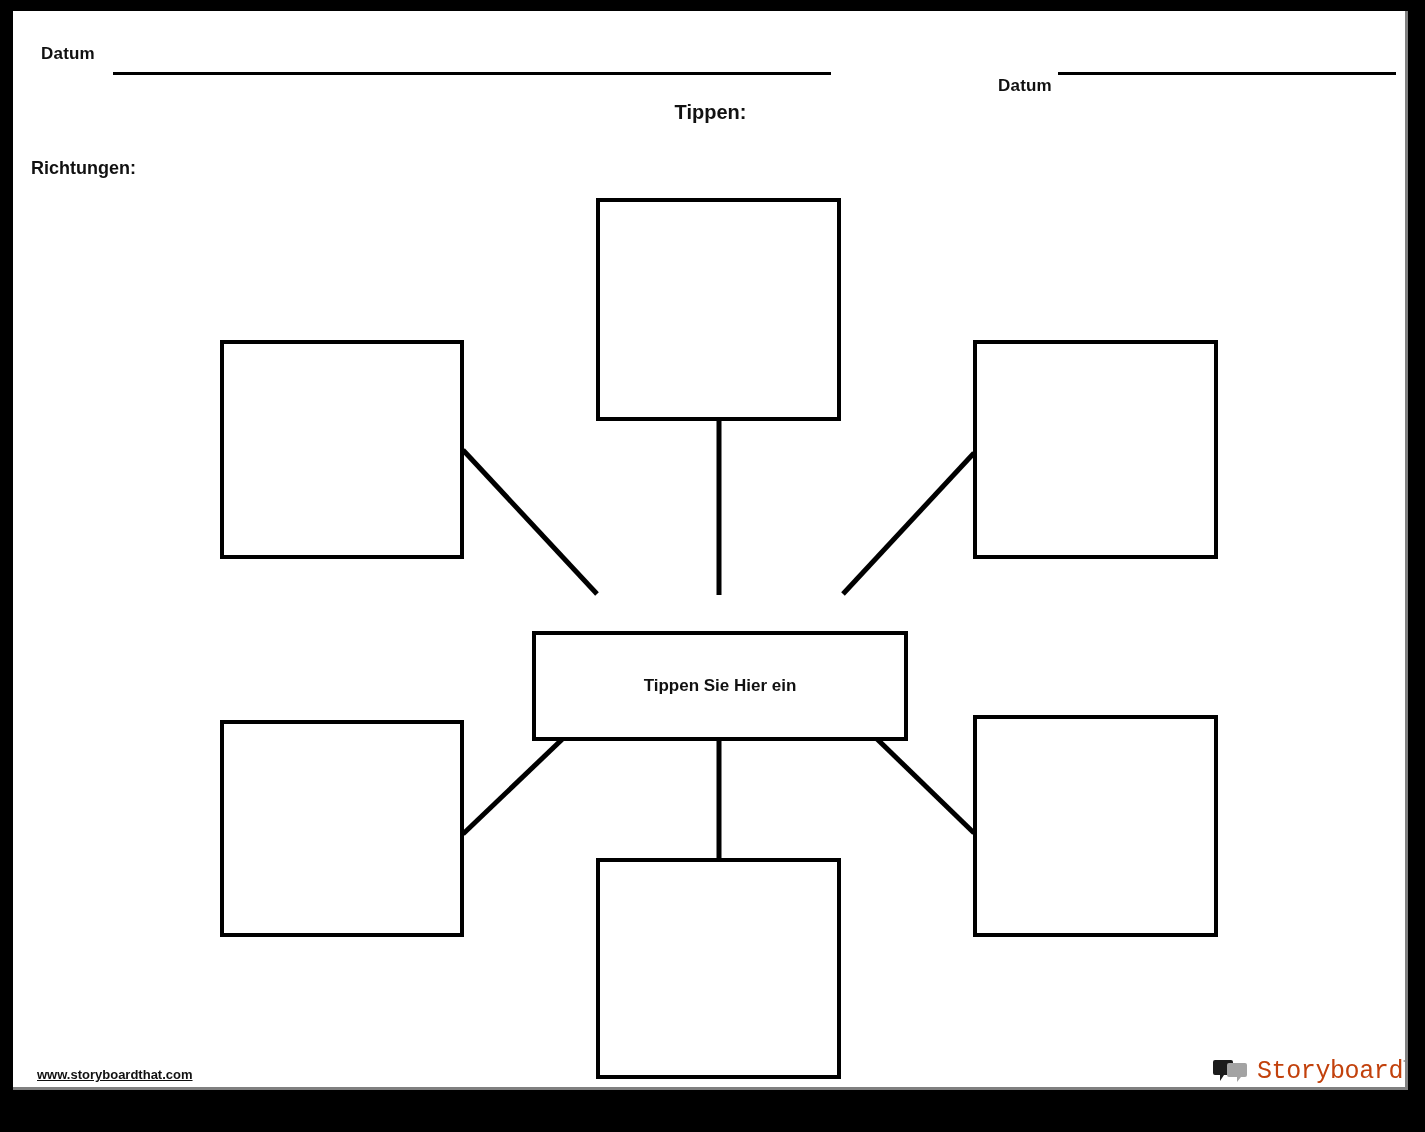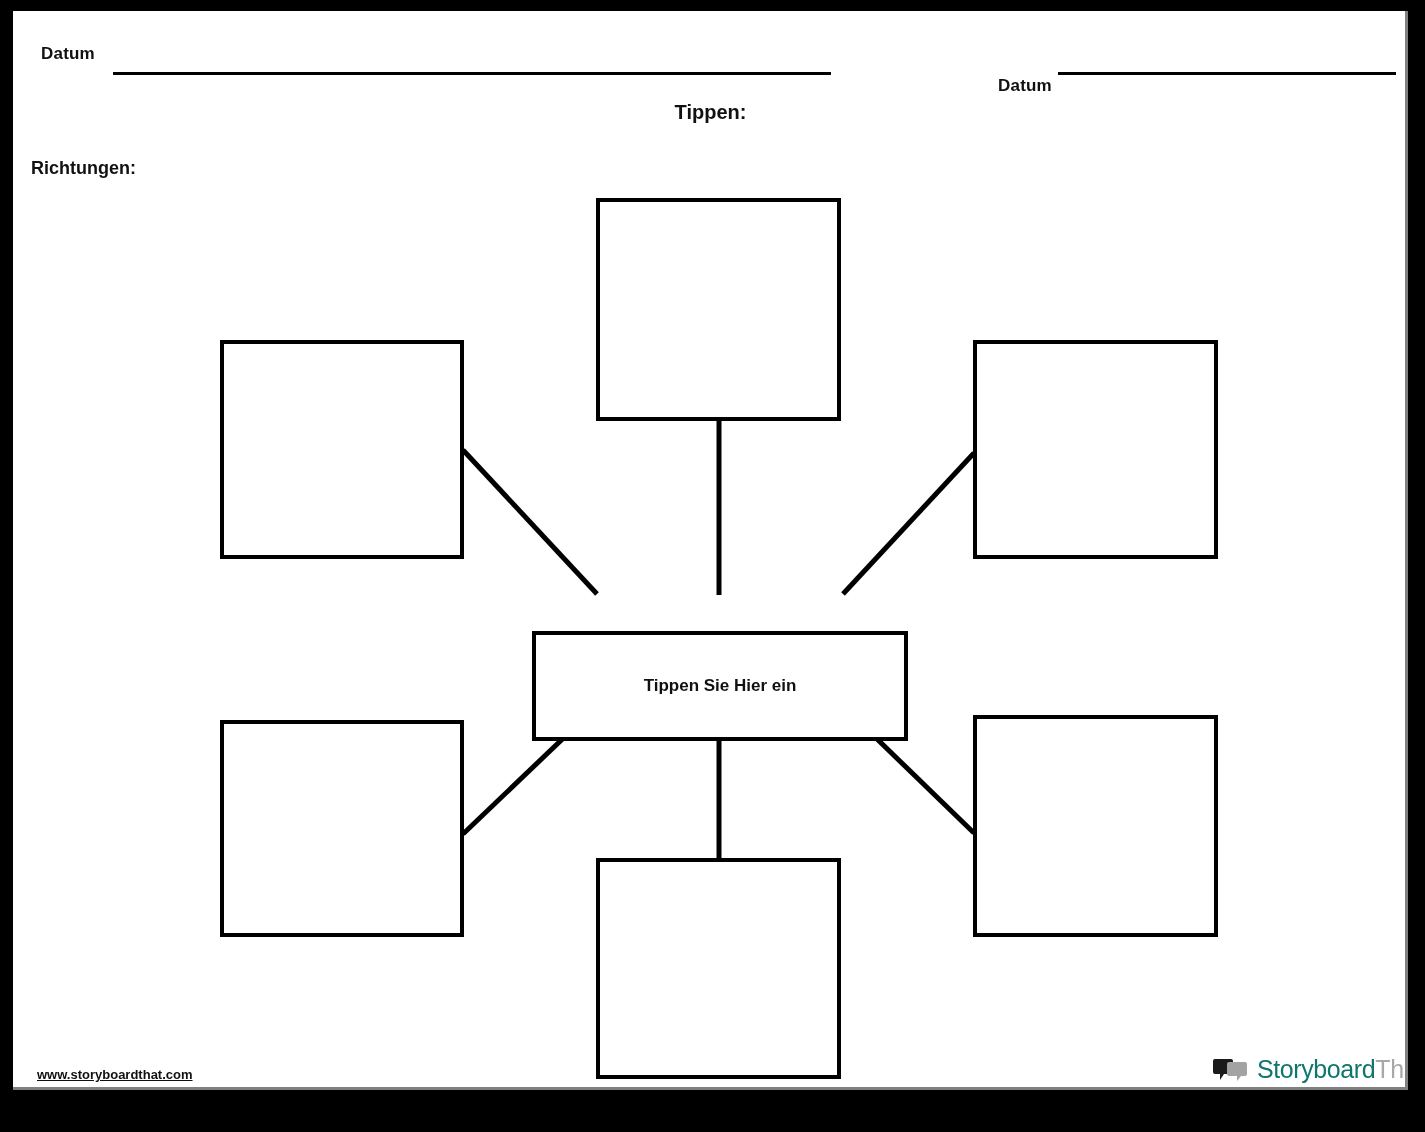--- a/index.html
+++ b/index.html
@@ -132,21 +132,21 @@
     top: 1044px;
     display: flex;
     align-items: center;
     gap: 8px;
   }
   #logo-wordmark {
     font-size: 25px;
     letter-spacing: -0.4px;
     white-space: nowrap;
   }
-  .wm-dark  { color: #0f766e; }
+  .wm-dark  { color: #c2410c; font-family: Liberation Mono, monospace; }
   .wm-gray  { color: #a8a8a8; }
 </style>
 </head>
 <body>
 
 <div id="frame">
   <div id="sheet">
 
     <div class="field-label" id="name-label">Datum</div>
     <div class="rule" id="name-rule"></div>

